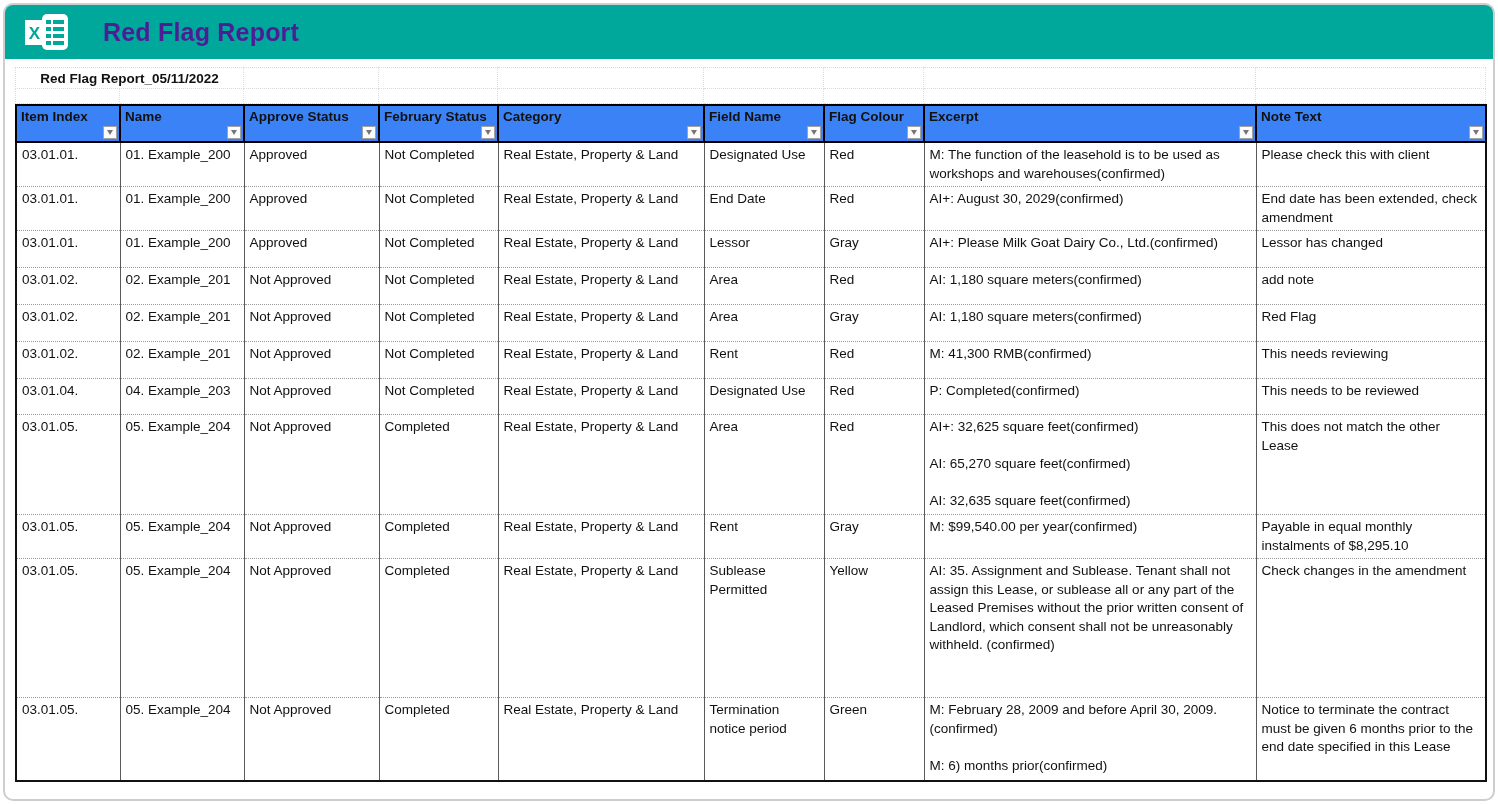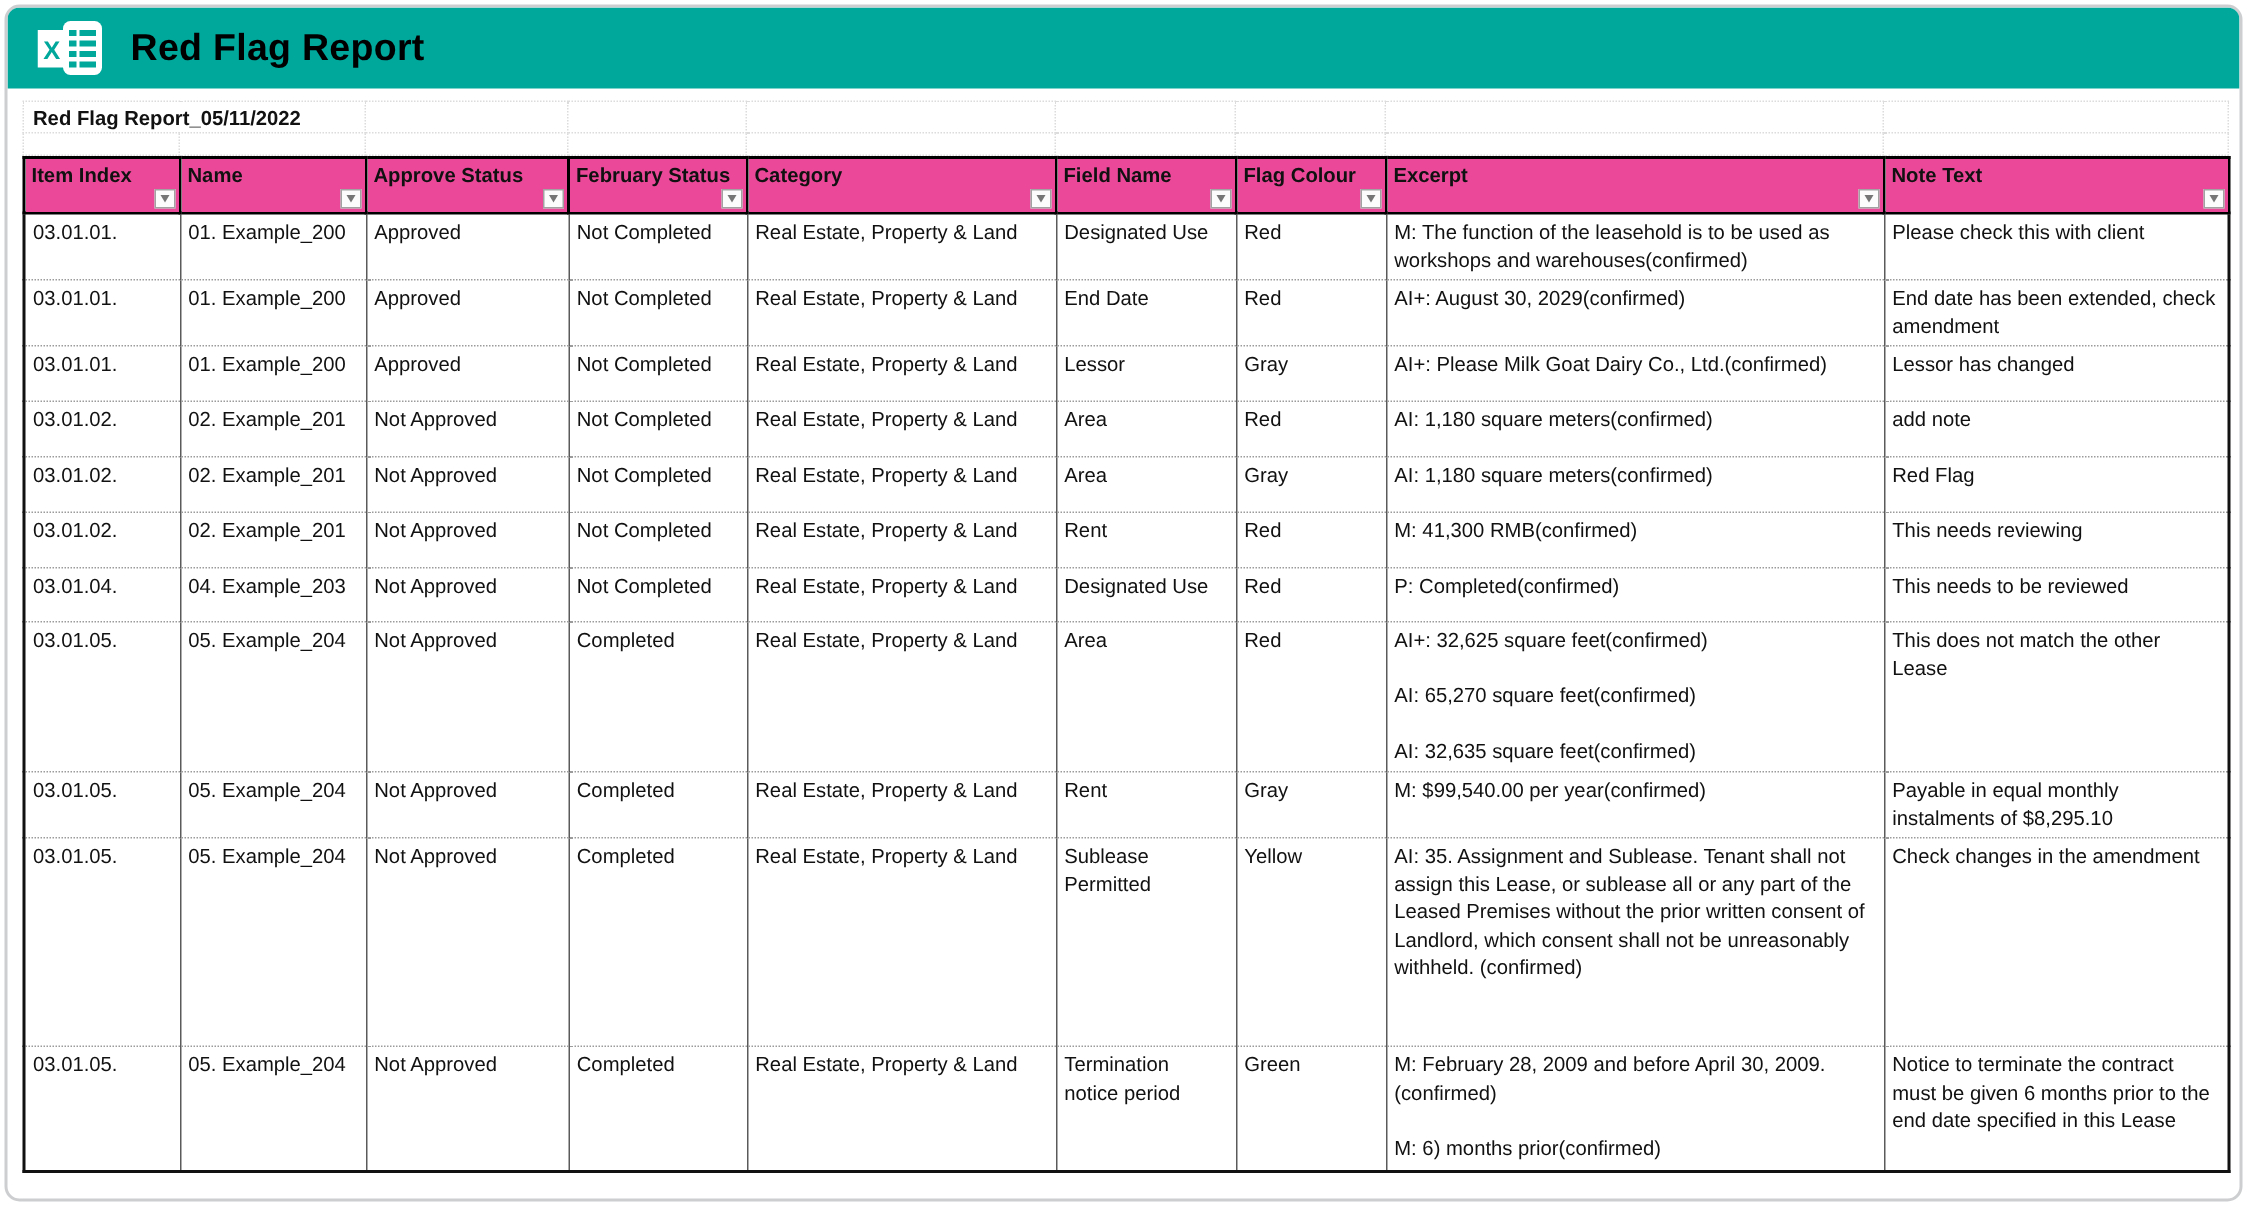--- a/index.html
+++ b/index.html
@@ -1,30 +1,30 @@
 <!DOCTYPE html>
 <html><head>
 <meta charset="utf-8">
 <style>
   html,body{margin:0;padding:0;background:#fff;}
   body{width:1498px;height:804px;position:relative;font-family:"Liberation Sans",sans-serif;color:#111;}
   .page{position:absolute;left:3px;top:3px;right:3px;bottom:3px;border:2px solid #ccced0;border-radius:10px;background:#fff;overflow:hidden;}
   
   .topbar{height:54px;background:#00A79B;display:flex;align-items:center;padding:0 20px;}
   .app-icon{width:44px;height:38px;flex:0 0 auto;}
-  .app-title{color:#000000;font-size:25px;font-weight:bold;margin-left:18px;letter-spacing:.2px;}
-  
-  .info-table{border-collapse:collapse;table-layout:fixed;width:1470px;margin:8px 10px 0 10px;}
+  .app-title{color:#4c1d95;font-size:25px;font-weight:bold;margin-left:34px;letter-spacing:.2px;}
+  
+  .info-table{border-collapse:collapse;table-layout:fixed;width:1470px;margin:8px 10px 0 10px;text-align:center;}
   .info-table td{border:1px dotted #dcdcdc;padding:0 6px;font-size:13.5px;font-weight:bold;white-space:nowrap;overflow:visible;}
   .info-table tr.r1 td{height:20px;}
   .info-table tr.r2 td{height:31px;vertical-align:top;padding-top:2px;}
   .info-table tr.r3 td{height:14px;}
   
   .rfr-table{border-collapse:collapse;table-layout:fixed;width:1470px;margin:0 10px;border:2px solid #111;}
-  .rfr-table th{border:2.5px solid #000;background:#ec4899;font-size:13.5px;font-weight:bold;text-align:left;vertical-align:top;padding:3px 4px;position:relative;height:37px;box-sizing:border-box;}
+  .rfr-table th{border:2.5px solid #000;background:#3b82f6;font-size:13.5px;font-weight:bold;text-align:left;vertical-align:top;padding:3px 4px;position:relative;height:37px;box-sizing:border-box;}
   .rfr-table td{border-left:1px solid #5a5a5a;border-right:1px solid #5a5a5a;border-top:1px dotted #9b9b9b;font-size:13.5px;line-height:18.5px;vertical-align:top;padding:3px 5px;white-space:pre-wrap;box-sizing:border-box;overflow:hidden;}
   .rfr-table tbody tr{height:37px;}
   .rfr-table tbody tr:nth-child(7){height:36px;}
   .rfr-table tbody tr:nth-child(8){height:100px;}
   .rfr-table tbody tr:nth-child(9){height:38px;}
   .rfr-table tbody tr:nth-child(10){height:139px;}
   .rfr-table tbody tr:nth-child(11){height:83px;}
   
   .filter-btn{position:absolute;right:2px;bottom:2px;width:14px;height:13px;border:1px solid #a2a2a2;background:#fcfcfc;display:flex;align-items:center;justify-content:center;cursor:pointer;box-sizing:border-box;}
   .filter-arrow{width:0;height:0;border-left:3.5px solid transparent;border-right:3.5px solid transparent;border-top:5px solid #767676;}

